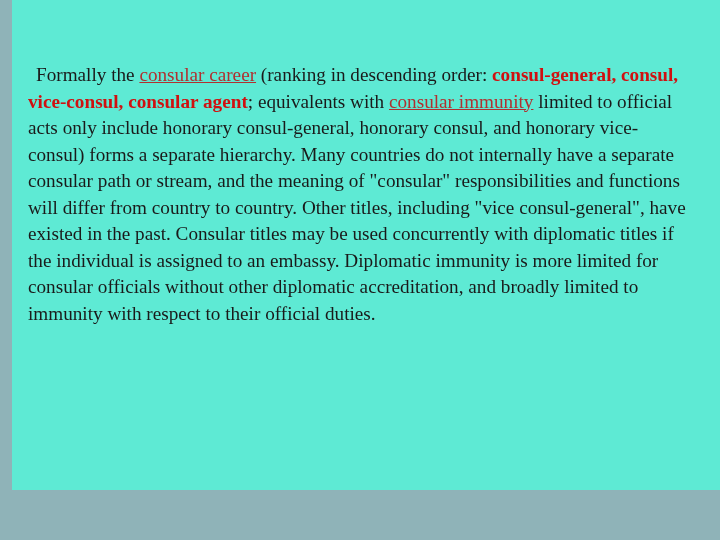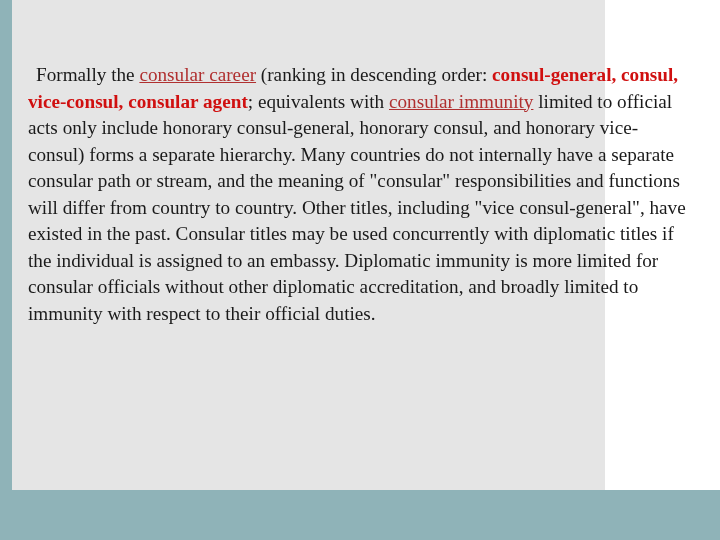--- a/index.html
+++ b/index.html
@@ -8,23 +8,23 @@
   }
   body {
     width: 720px;
     height: 540px;
     background: #ffffff;
     font-family: "Liberation Serif", serif;
     overflow: hidden;
   }
   .slide {
     position: relative;
-    width: 605px;
+    width: 720px;
     height: 540px;
-    background: #e5e5e5;
+    background: #5eead4;
     box-sizing: border-box;
   }
   .left-bar {
     position: absolute;
     left: 0;
     top: 0;
     width: 12px;
     height: 540px;
     background: #8fb3b8;
   }

